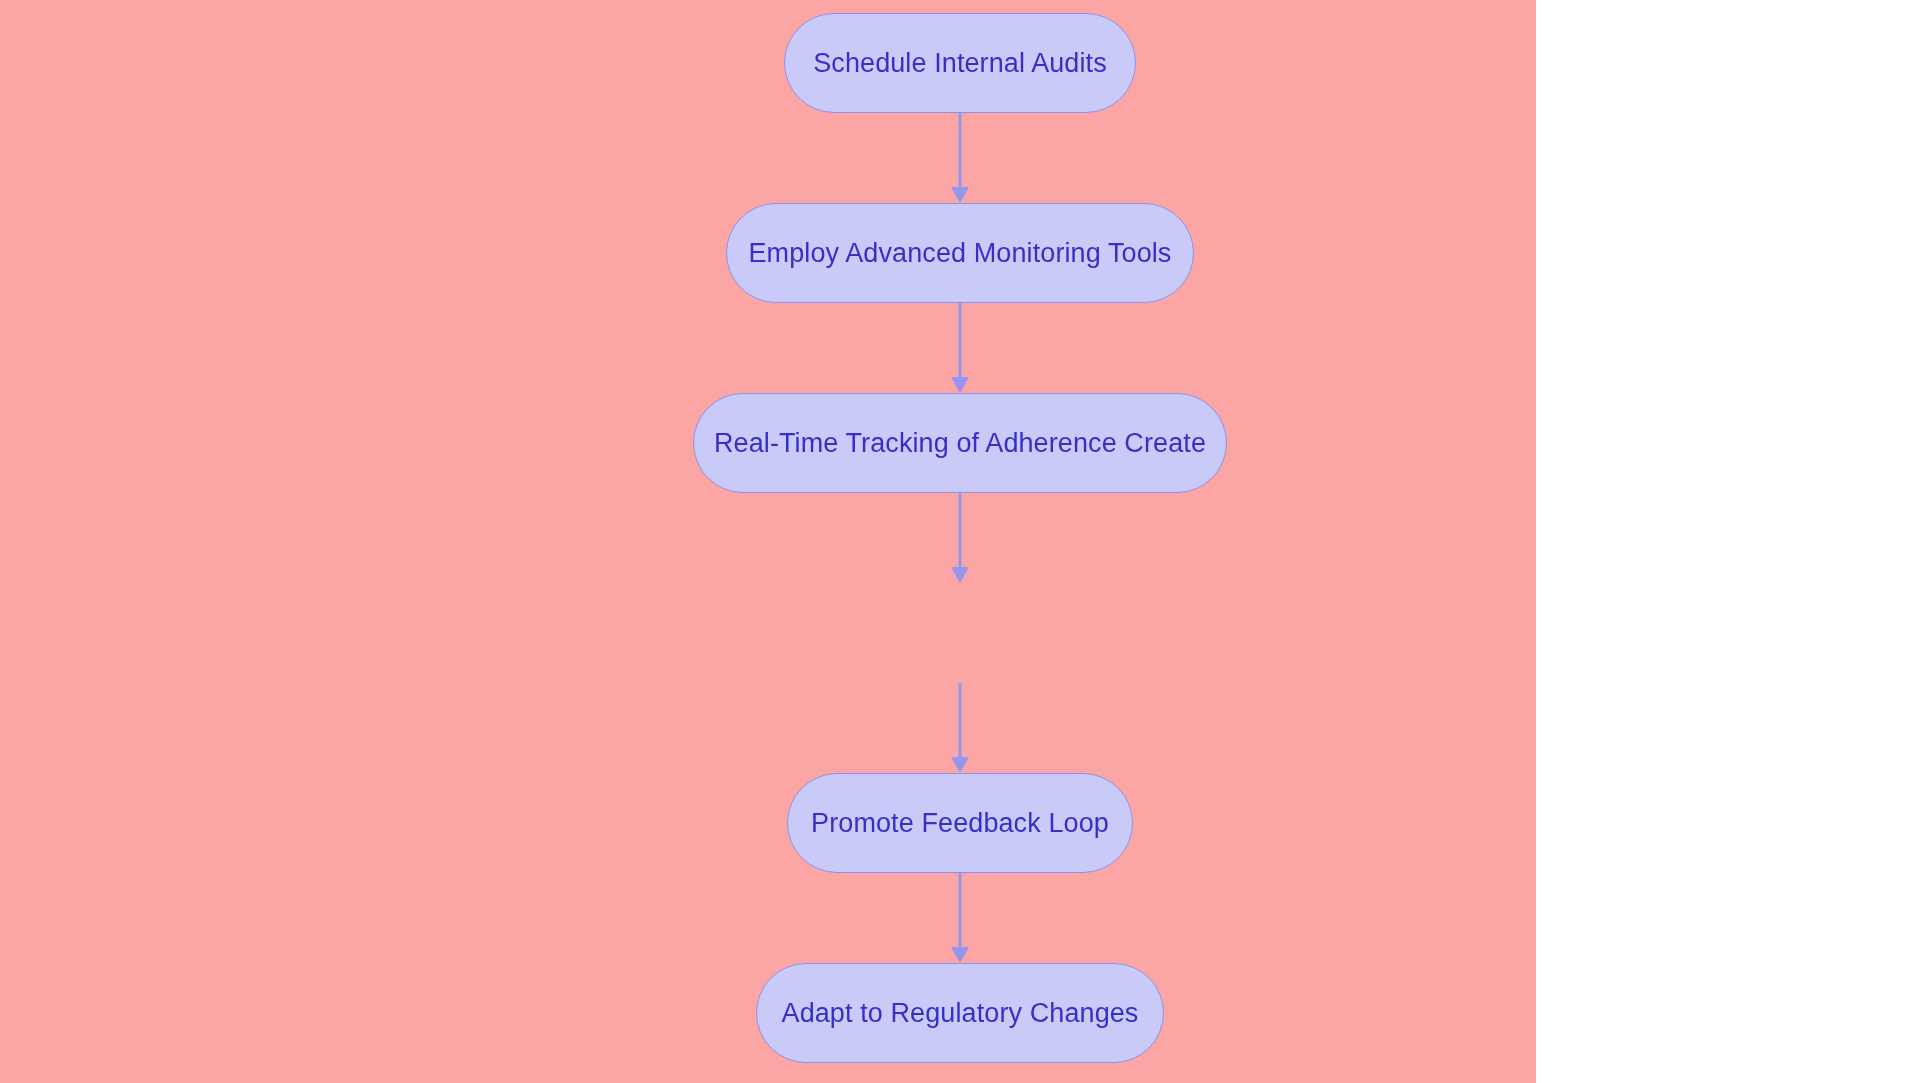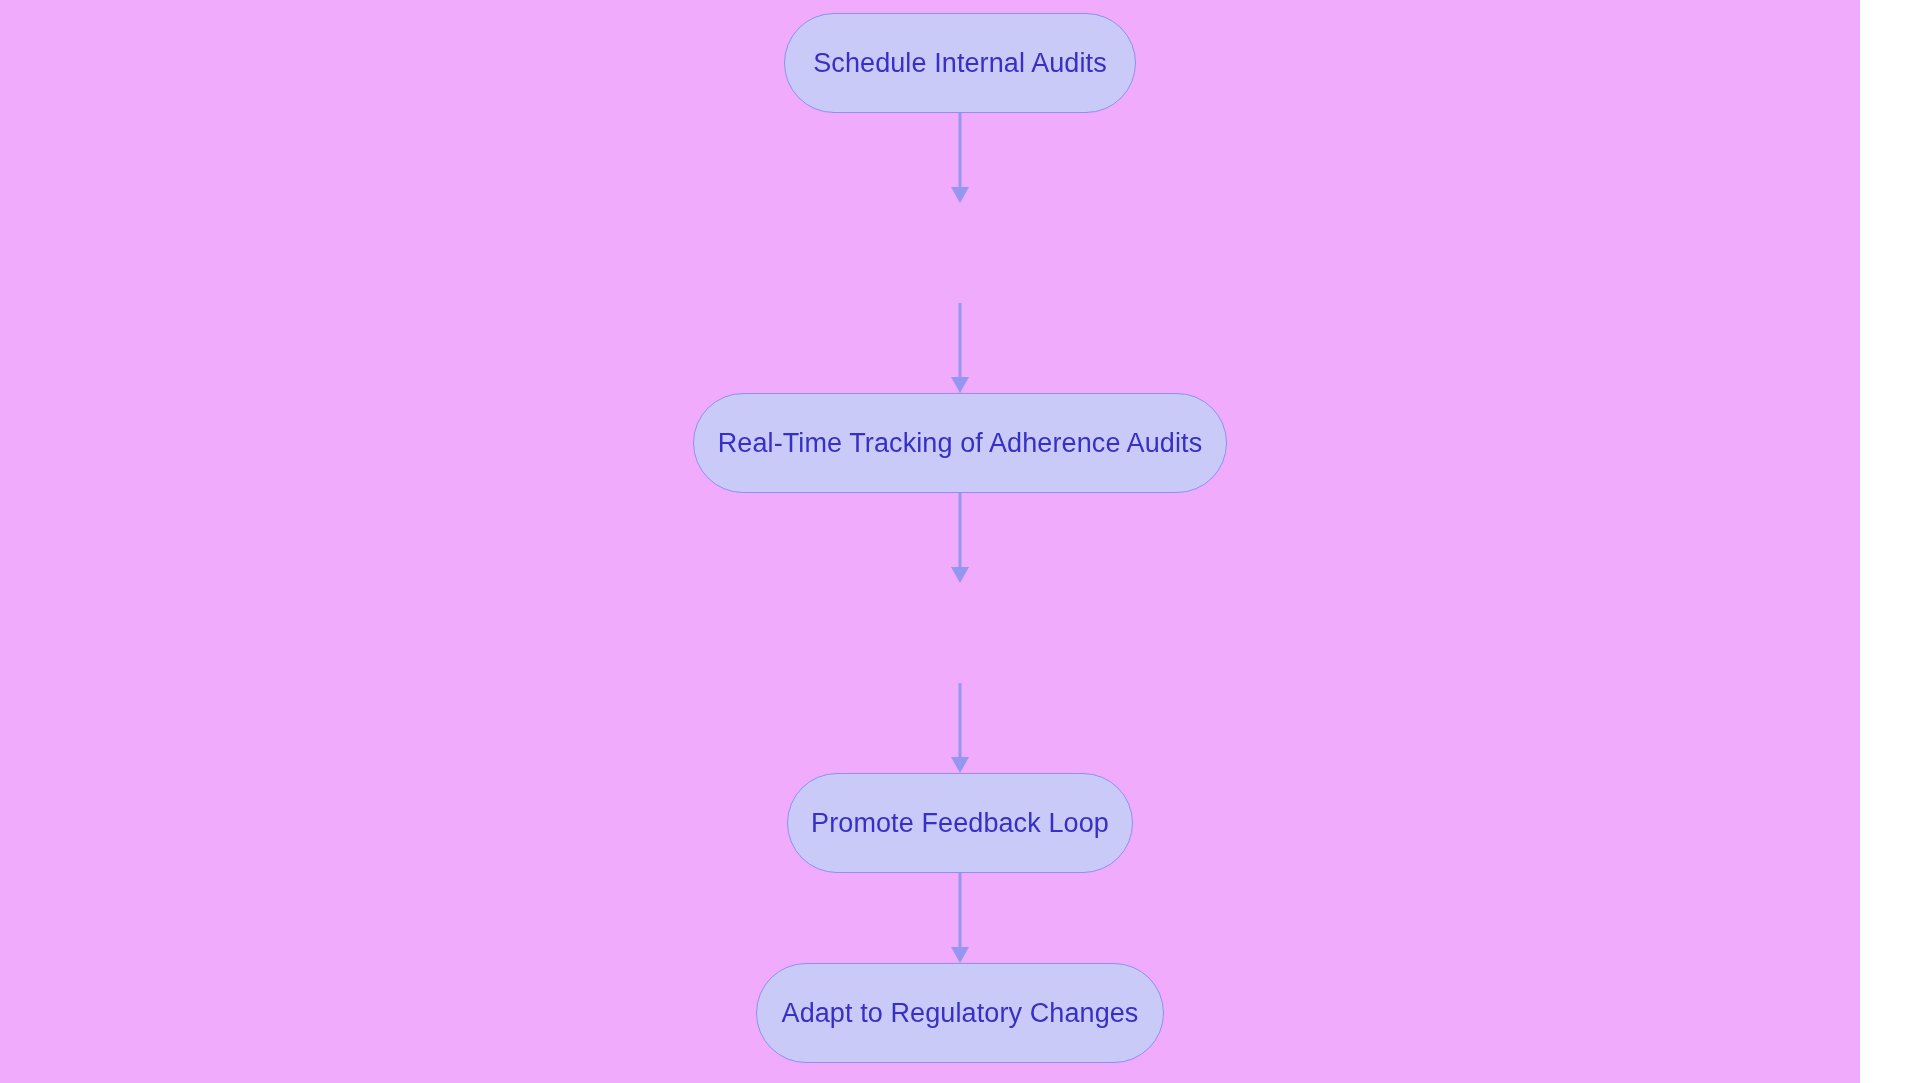--- a/index.html
+++ b/index.html
@@ -10,23 +10,23 @@
   }
   body {
     width: 1920px;
     height: 1083px;
     overflow: hidden;
     font-family: "Liberation Sans", sans-serif;
   }
 
   #flow-canvas {
     position: relative;
-    width: 1860px;
+    width: 1536px;
     height: 1083px;
-    background: #f0abfc;
+    background: #fca5a5;
   }
 
   .flow-node {
     position: absolute;
     box-sizing: border-box;
     display: flex;
     align-items: center;
     justify-content: center;
     background: #c9caf8;
     border: 1.6px solid #8f90ef;
@@ -105,23 +105,26 @@
     <svg width="20" height="90" viewBox="0 0 20 90" xmlns="http://www.w3.org/2000/svg">
       <line class="edge-line" x1="10" y1="0" x2="10" y2="76"></line>
       <polygon class="edge-head" points="1,74 19,74 10,90"></polygon>
     </svg>
   </div>
 
   <div class="flow-node" style="top:13px; width:352px;">
     <span class="flow-node-label">Schedule Internal Audits</span>
   </div>
 
+  <div class="flow-node" style="top:203px; width:468px;">
+    <span class="flow-node-label">Employ Advanced Monitoring Tools</span>
+  </div>
 
   <div class="flow-node" style="top:393px; width:534px;">
-    <span class="flow-node-label">Real-Time Tracking of Adherence Audits</span>
+    <span class="flow-node-label">Real-Time Tracking of Adherence Create</span>
   </div>
 
 
   <div class="flow-node" style="top:963px; width:408px;">
     <span class="flow-node-label">Adapt to Regulatory Changes</span>
   </div>
 
   <div class="flow-node" style="top:773px; width:346px;">
     <span class="flow-node-label">Promote Feedback Loop</span>
   </div>

